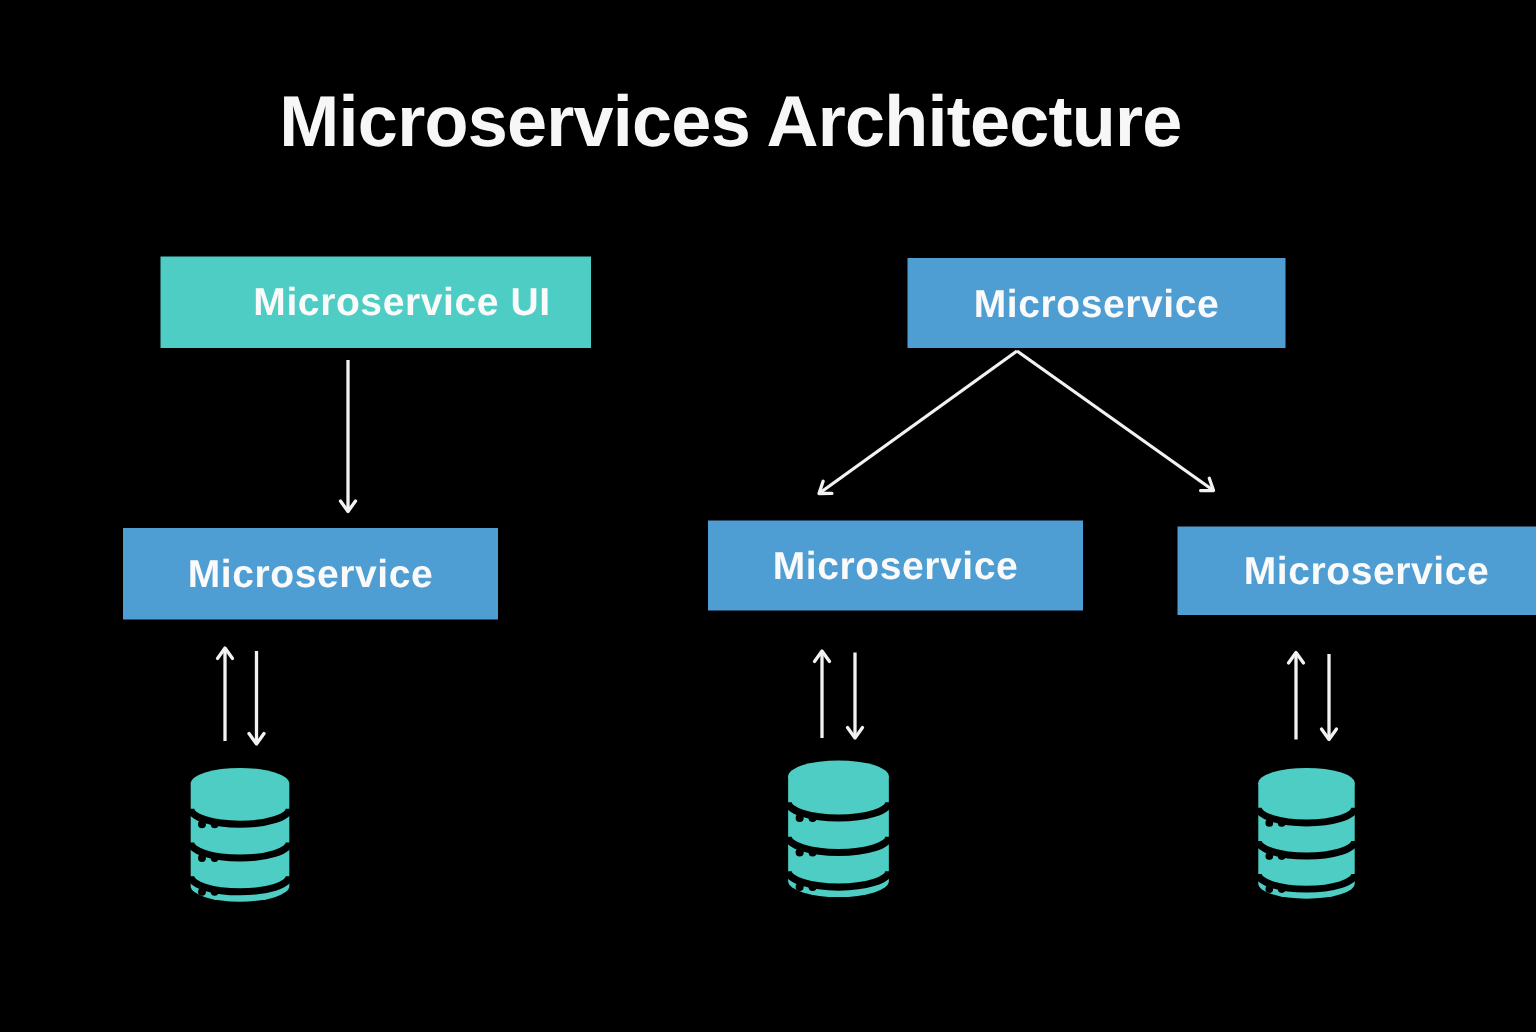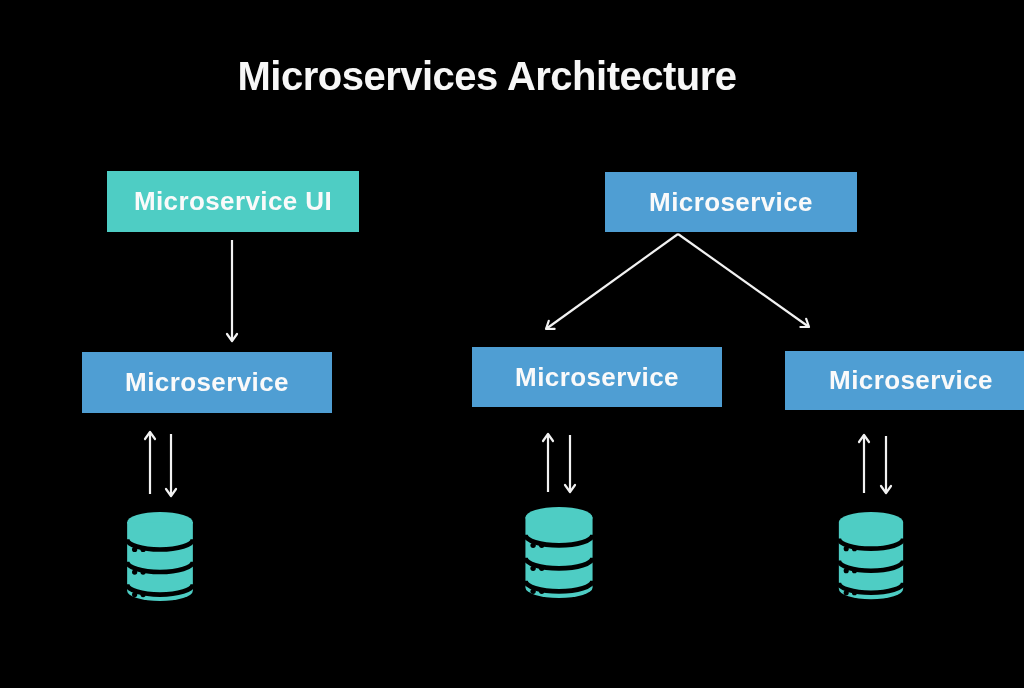--- a/index.html
+++ b/index.html
@@ -3,29 +3,29 @@
 <meta charset="utf-8">
 <style>
   html,body{margin:0;padding:0;background:#000;}
   .canvas{
     position:relative;width:1024px;height:688px;overflow:hidden;
     background:var(--background,#000);
     font-family:"Liberation Sans",sans-serif;
   }
   .title{
     position:absolute;top:54px;left:487px;transform:translateX(-50%);
-    margin:0;font-size:40px;font-weight:700;letter-spacing:-0.5px;
+    margin:0;font-size:48px;font-weight:700;letter-spacing:-0.5px;
     color:var(--title-text,#f7f7f7);white-space:nowrap;
   }
   .box{
     position:absolute;display:flex;align-items:center;justify-content:center;
     color:var(--label-text,#fafafa);font-size:26px;font-weight:700;
     letter-spacing:0.4px;white-space:nowrap;
   }
-  .box.teal{background:var(--teal-box,#4ECDC4);}
+  .box.teal{background:var(--teal-box,#4ECDC4);padding-left:35px;}
   .box.blue{background:var(--blue-box,#4F9ED3);margin-left:47px;}
   .arrows{position:absolute;left:0;top:0;}
   .shaft{stroke:var(--arrow,#f2f2f2);stroke-width:2.2;fill:none;}
   .head{stroke:var(--arrow,#f2f2f2);stroke-width:2.2;fill:none;
         stroke-linecap:round;stroke-linejoin:round;}
   .db{position:absolute;}
   .db-fill{fill:var(--database-icon,#4ECDC4);}
   .db-sep{stroke:var(--background,#000);stroke-width:5;fill:none;}
   .db-dot{fill:var(--background,#000);}
 </style>

